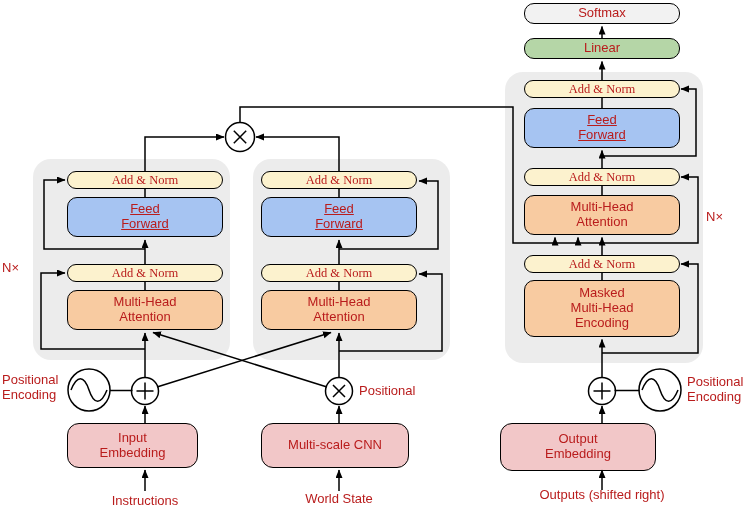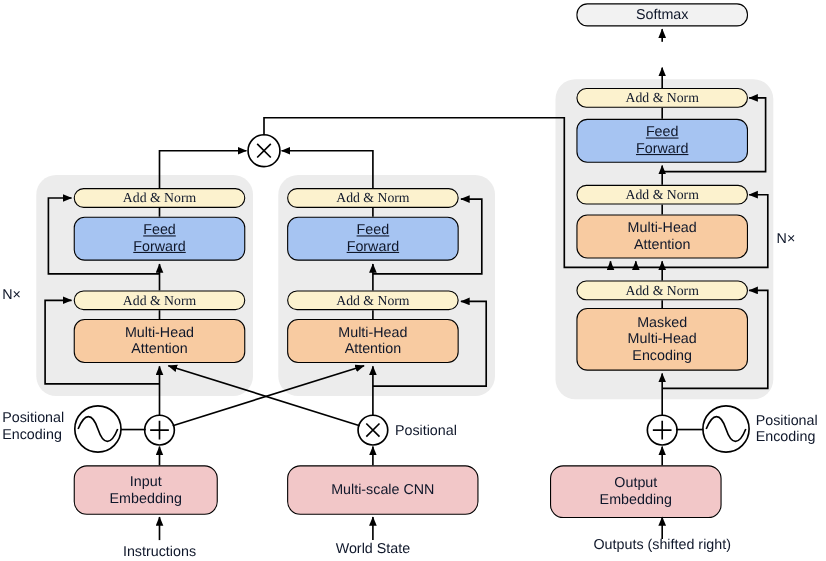--- a/index.html
+++ b/index.html
@@ -1,16 +1,16 @@
 <!DOCTYPE html>
 <html><head>
 <meta charset="utf-8">
 <style>
   html,body{margin:0;padding:0;background:#fff;font-family:"Liberation Sans",sans-serif;}
-  #canvas{position:relative;width:751px;height:510px;background:#fff;overflow:hidden;color:#0f172a;}
+  #canvas{position:relative;width:751px;height:510px;background:#fff;overflow:hidden;color:#b91c1c;}
   .container{position:absolute;background:#ECECEC;border-radius:18px;z-index:1;}
   .box{position:absolute;box-sizing:border-box;border:1.5px solid #000;display:flex;align-items:center;
        justify-content:center;text-align:center;white-space:pre-line;font-size:13px;line-height:1.13;
        border-radius:10px;background:#fff;z-index:2;}
   .sm{font-size:12.5px;border-radius:9px;font-family:Liberation Serif, serif;}
   .emb{border-radius:12px;}
   .yellow{background:#FCF2CE;}
   .blue{background:#A6C4F2;text-decoration:underline;}
   .orange{background:#F8CBA1;}
   .pink{background:#F2C7C8;}
@@ -23,20 +23,21 @@
 </head>
 <body>
 
 <div id="canvas">
 
   <div class="container" style="left:33px;top:159px;width:197px;height:201px"></div>
   <div class="container" style="left:253px;top:159px;width:197px;height:201px"></div>
   <div class="container" style="left:505px;top:72px;width:198px;height:291px"></div>
 
   <div class="box gray" style="left:524px;top:3px;width:156px;height:21px">Softmax</div>
+  <div class="box green" style="left:524px;top:38px;width:156px;height:21px">Linear</div>
   <div class="box yellow sm" style="left:524px;top:80px;width:156px;height:18px">Add &amp; Norm</div>
   <div class="box blue" style="left:524px;top:108px;width:156px;height:40px">Feed
 Forward</div>
   <div class="box yellow sm" style="left:524px;top:168px;width:156px;height:18px">Add &amp; Norm</div>
   <div class="box orange" style="left:524px;top:195px;width:156px;height:40px">Multi-Head
 Attention</div>
   <div class="box yellow sm" style="left:524px;top:255px;width:156px;height:18px">Add &amp; Norm</div>
   <div class="box orange" style="left:524px;top:280px;width:156px;height:57px">Masked
 Multi-Head
 Encoding</div>
@@ -50,21 +51,21 @@
 
   <div class="box yellow sm" style="left:261px;top:171px;width:156px;height:18px">Add &amp; Norm</div>
   <div class="box blue" style="left:261px;top:197px;width:156px;height:40px">Feed
 Forward</div>
   <div class="box yellow sm" style="left:261px;top:264px;width:156px;height:18px">Add &amp; Norm</div>
   <div class="box orange" style="left:261px;top:290px;width:156px;height:40px">Multi-Head
 Attention</div>
 
   <div class="box pink emb" style="left:67px;top:423px;width:131px;height:45px">Input
 Embedding</div>
-  <div class="box pink emb" style="left:261px;top:423px;width:174px;height:45px">Multi-scale CNN</div>
+  <div class="box pink emb" style="left:261px;top:423px;width:148px;height:45px">Multi-scale CNN</div>
   <div class="box pink emb" style="left:500px;top:423px;width:156px;height:48px">Output
 Embedding</div>
 
   <div class="lbl" style="left:2px;top:261px">N×</div>
   <div class="lbl" style="left:706px;top:210px">N×</div>
   <div class="lbl" style="left:2px;top:373px">Positional
 Encoding</div>
   <div class="lbl" style="left:687px;top:375px">Positional
 Encoding</div>
   <div class="lbl" style="left:359px;top:384px">Positional</div>

